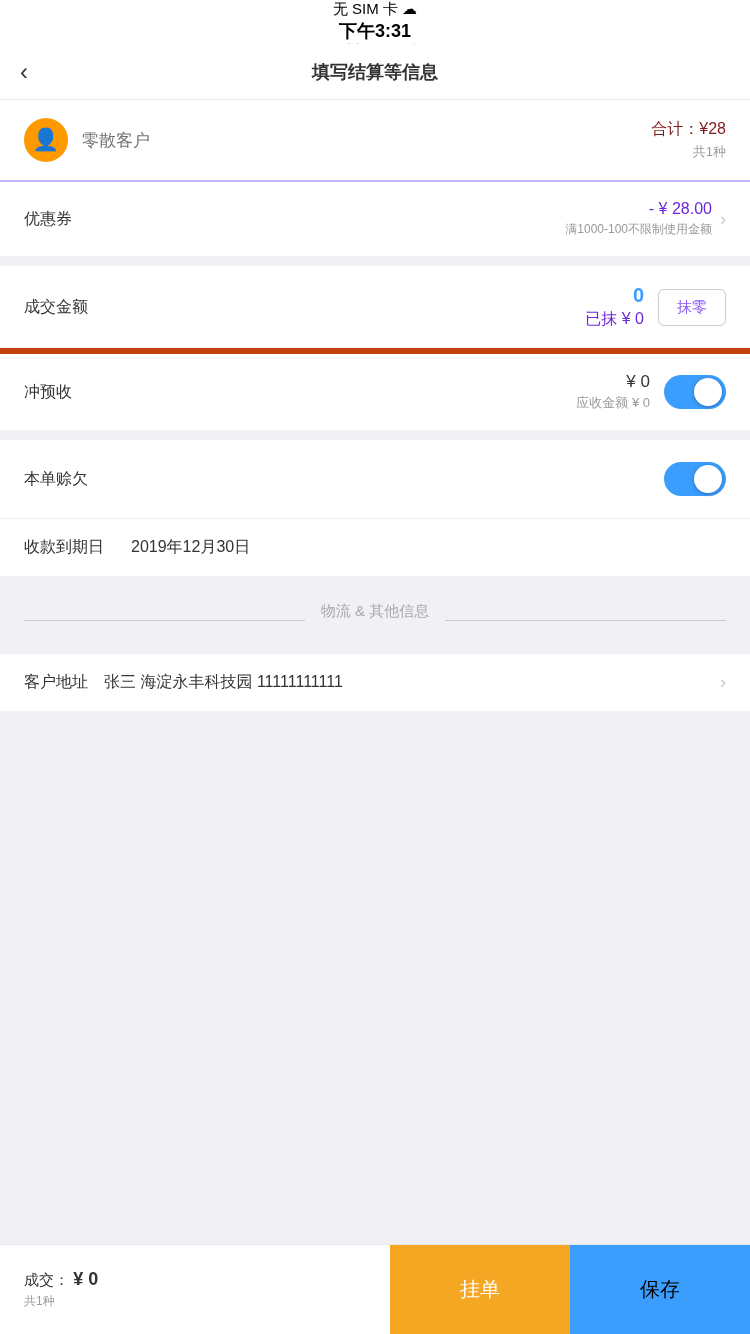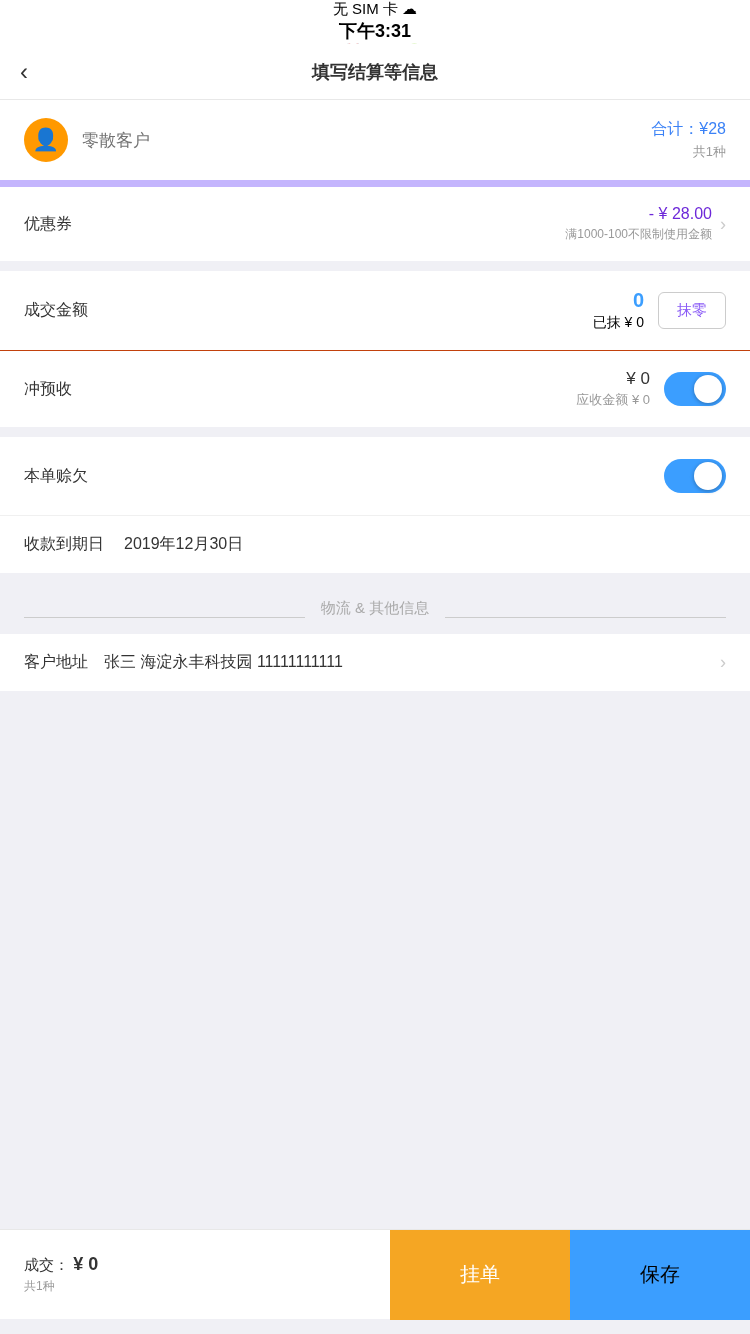--- a/index.html
+++ b/index.html
@@ -105,36 +105,36 @@
     .customer-name {
       font-size: 17px;
       color: #737373;
       font-weight: 500;
     }
     .customer-right {
       text-align: right;
     }
     .total-amount {
       font-size: 16px;
-      color: #3b82f6;
+      color: #7f1d1d;
       font-weight: 500;
     }
     .total-count {
       font-size: 13px;
       color: #999;
       margin-top: 3px;
     }
 
     
     .coupon-row {
       display: flex;
       align-items: center;
       justify-content: space-between;
       padding: 18px 24px;
-      border-top: 7px solid #c4b5fd;
+      border-top: 2px solid #c4b5fd;
       gap: 36px;
     }
     .row-label {
       font-size: 16px;
       color: #333;
     }
     .coupon-right {
       display: flex;
       align-items: center;
       gap: 8px;
@@ -158,38 +158,38 @@
     }
 
     
     .field-row {
       display: flex;
       align-items: center;
       justify-content: space-between;
       padding: 18px 24px;
     }
     .field-row + .field-row {
-      border-top: 1px solid #c2410c;
+      border-top: 6px solid #c2410c;
     }
     .field-right {
       display: flex;
       align-items: center;
       gap: 14px;
     }
     .field-value-wrap {
       text-align: right;
     }
     .field-main-value {
       font-size: 20px;
       color: #3b9eff;
       font-weight: 600;
     }
     .field-sub-value {
-      font-size: 14px;
-      color: #000000;
+      font-size: 16px;
+      color: #6d28d9;
       margin-top: 2px;
     }
     .round-btn {
       border: 1px solid #ccc;
       border-radius: 6px;
       padding: 8px 18px;
       font-size: 15px;
       color: #8b5cf6;
       background: #fff;
       cursor: pointer;
@@ -241,21 +241,21 @@
     .owing-label {
       font-size: 16px;
       color: #333;
     }
 
     
     .due-row {
       display: flex;
       align-items: center;
       padding: 18px 24px;
-      gap: 20px;
+      gap: 27px;
       border-top: 1px solid #f0f0f0;
     }
     .due-label {
       font-size: 16px;
       color: #333;
       white-space: nowrap;
     }
     .due-value {
       font-size: 16px;
       color: #333;
@@ -284,20 +284,21 @@
       color: #aaa;
       white-space: nowrap;
     }
 
     
     .address-row {
       display: flex;
       justify-content: space-between;
       padding: 18px 24px;
       background: #fff;
+      margin-top: 17px;
     }
     .address-label {
       font-size: 16px;
       color: #333;
       white-space: nowrap;
       margin-right: 16px;
     }
     .address-value {
       font-size: 16px;
       color: #333;
@@ -305,21 +306,21 @@
     }
     .address-chevron {
       font-size: 18px;
       color: #ccc;
       margin-left: 8px;
     }
 
     
     .bottom-bar {
       position: fixed;
-      bottom: 15px;
+      bottom: 0;
       left: 0;
       width: 750px;
       height: 90px;
       display: flex;
       align-items: center;
       background: #fff;
       border-top: 1px solid #e8e8e8;
     }
     .bottom-info {
       flex: 1;

